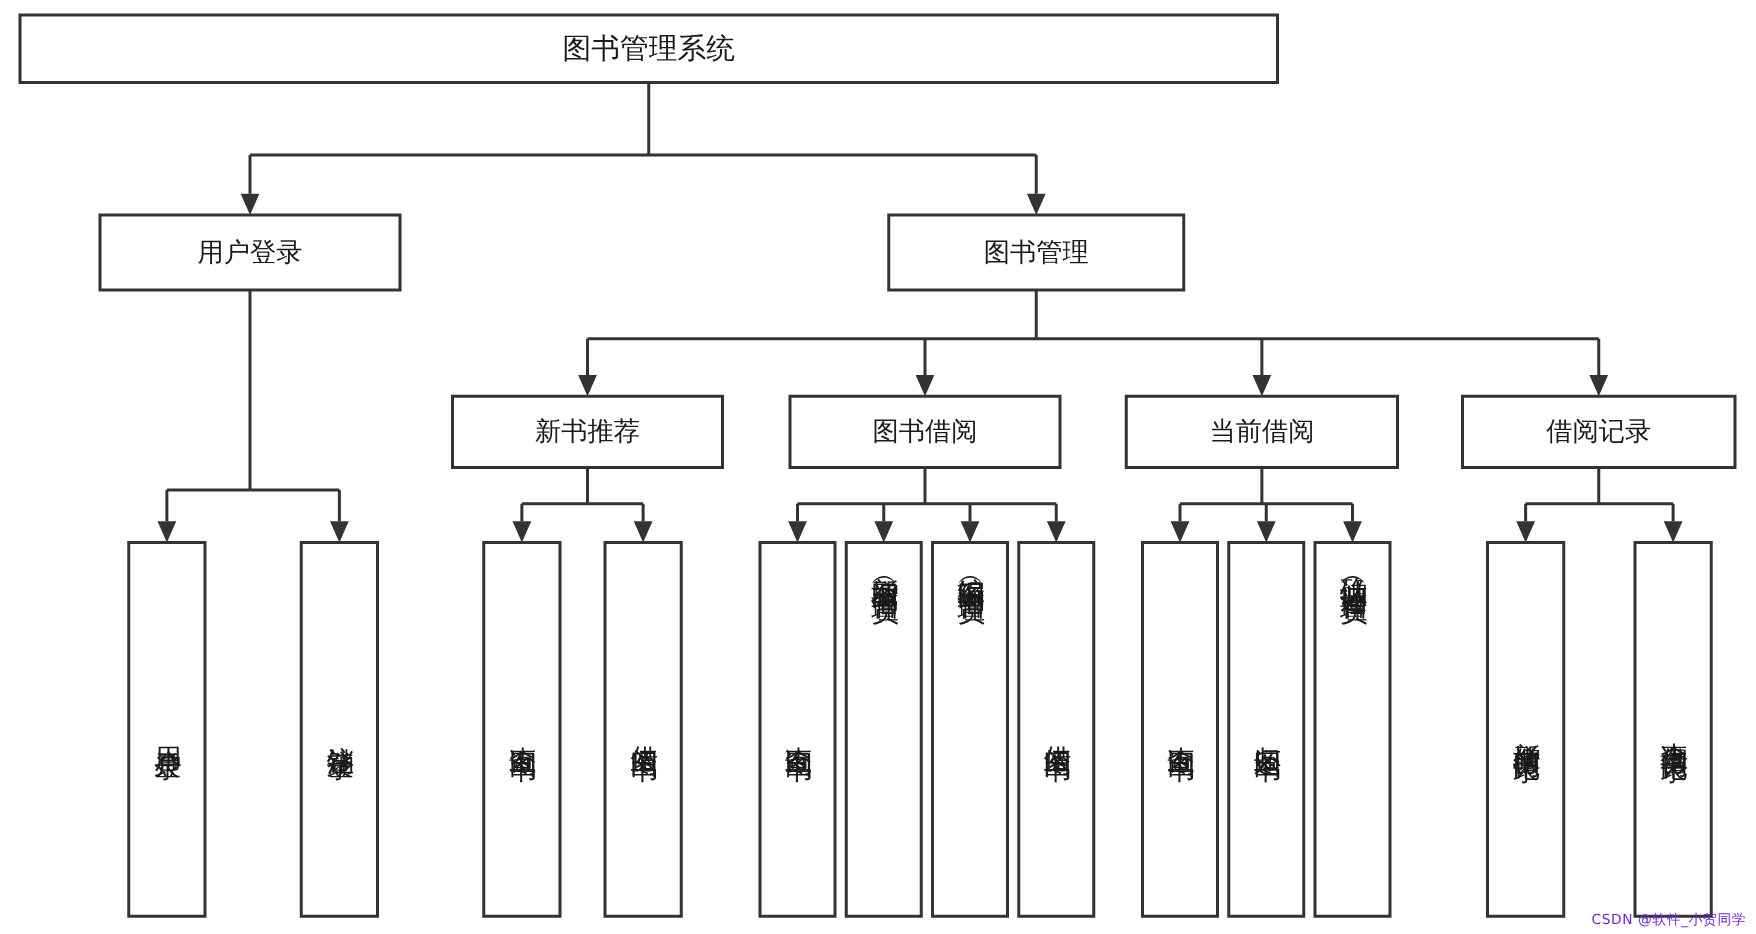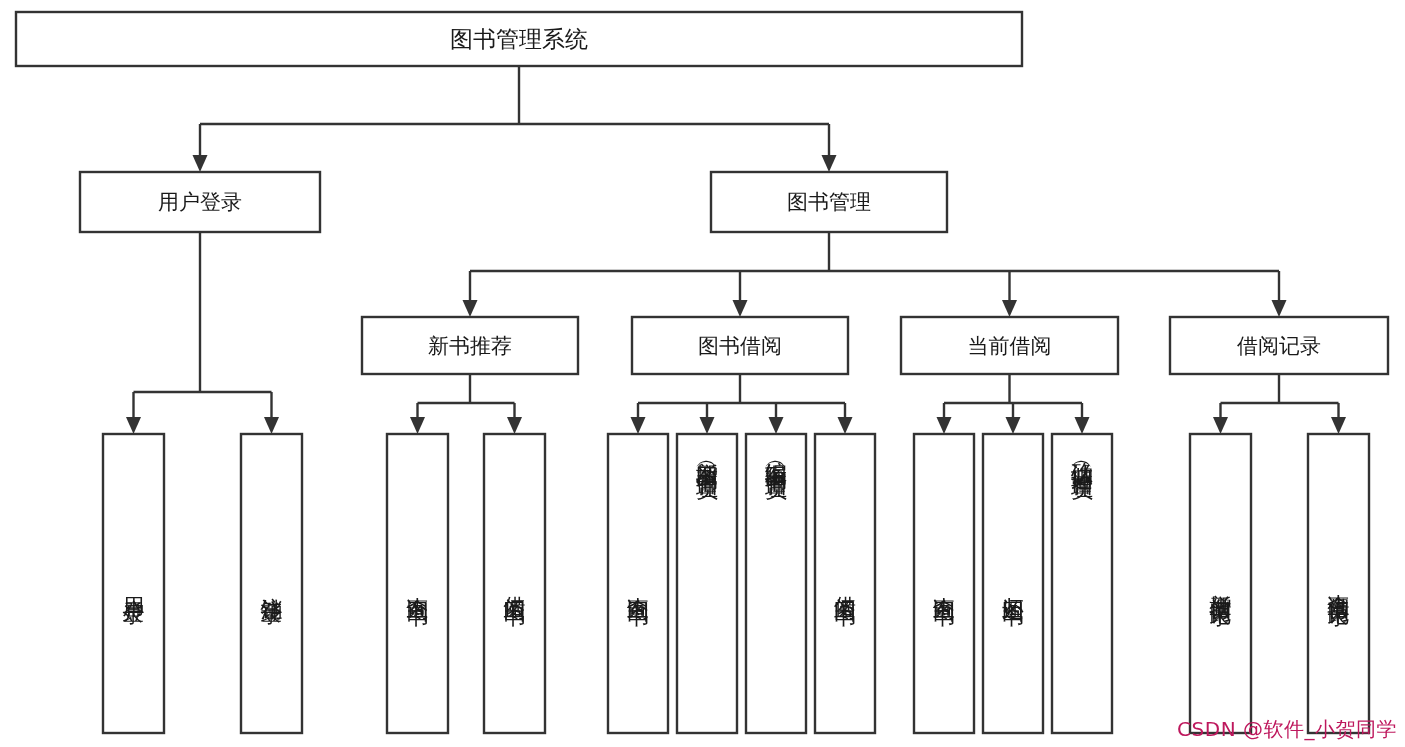--- a/index.html
+++ b/index.html
@@ -71,22 +71,22 @@
     text-align: center;
   }
   .leaf-label.align-top {
     align-self: flex-start;
   }
   .watermark {
     position: absolute;
     right: 8px;
     bottom: 4px;
     font-family: "DejaVu Sans", "Liberation Sans", sans-serif;
-    font-size: 20px;
-    color: #be185d;
+    font-size: 11px;
+    color: #6d28d9;
     letter-spacing: 0.5px;
     white-space: nowrap;
   }
 </style>
 </head>
 <body>
 
 <div id="diagram-root">
 
   <svg id="diagram-svg" viewBox="0 0 1405 747">

